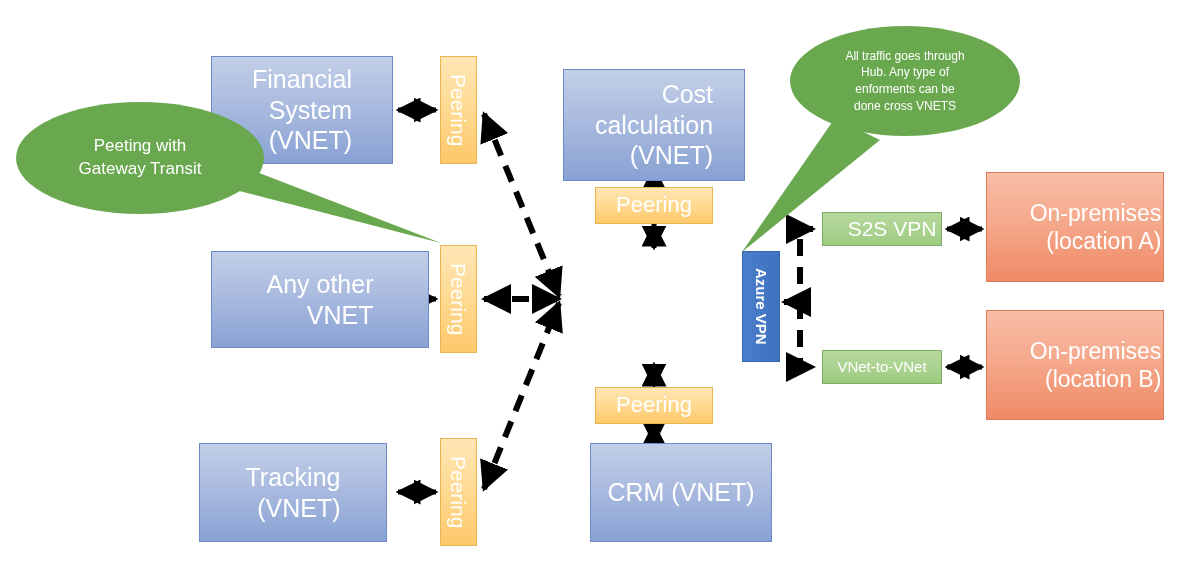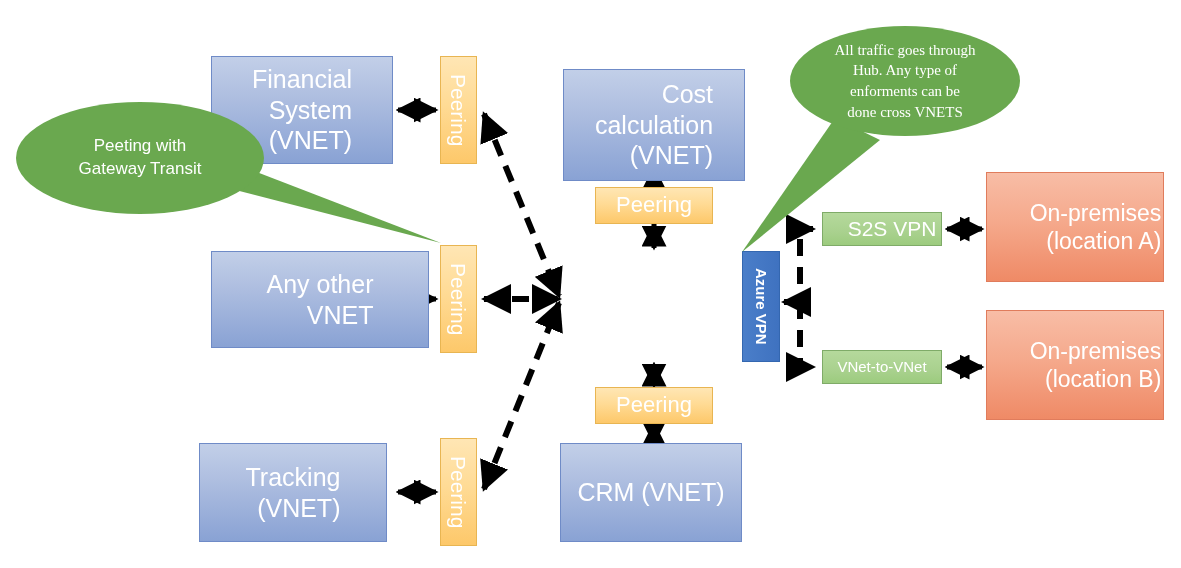--- a/index.html
+++ b/index.html
@@ -93,21 +93,21 @@
     background: #6aa84f;
     color: #ffffff;
     display: flex;
     align-items: center;
     justify-content: center;
     text-align: center;
     white-space: pre-line;
     z-index: 9;
   }
   .callout-left  { font-size: 17px; line-height: 1.35; }
-  .callout-right { font-size: 15px; line-height: 1.38; font-family: Liberation Serif, serif; }
+  .callout-right { font-size: 12px; line-height: 1.38; }
 
   
   #wires {
     position: absolute;
     left: 0; top: 0;
     width: 1181px;
     height: 568px;
     z-index: 3;
     pointer-events: none;
   }
@@ -202,21 +202,21 @@
   </div>
 
   <div class="node azure-vpn" style="left:742px; top:251px; width:38px; height:111px;">
     <span>Azure VPN</span>
   </div>
 
   <div class="node peering" style="left:595px; top:387px; width:118px; height:37px;">
     <span>Peering</span>
   </div>
 
-  <div class="node vnet" style="left:560px; top:443px; width:182px; height:99px;">
+  <div class="node vnet" style="left:590px; top:443px; width:182px; height:99px;">
     <span>CRM (VNET)</span>
   </div>
 
   <div class="node gw gw-large" style="left:822px; top:212px; width:120px; height:34px;padding-left:20px;">
     <span>S2S VPN</span>
   </div>
 
   <div class="node gw gw-small" style="left:822px; top:350px; width:120px; height:34px;">
     <span>VNet-to-VNet</span>
   </div>

